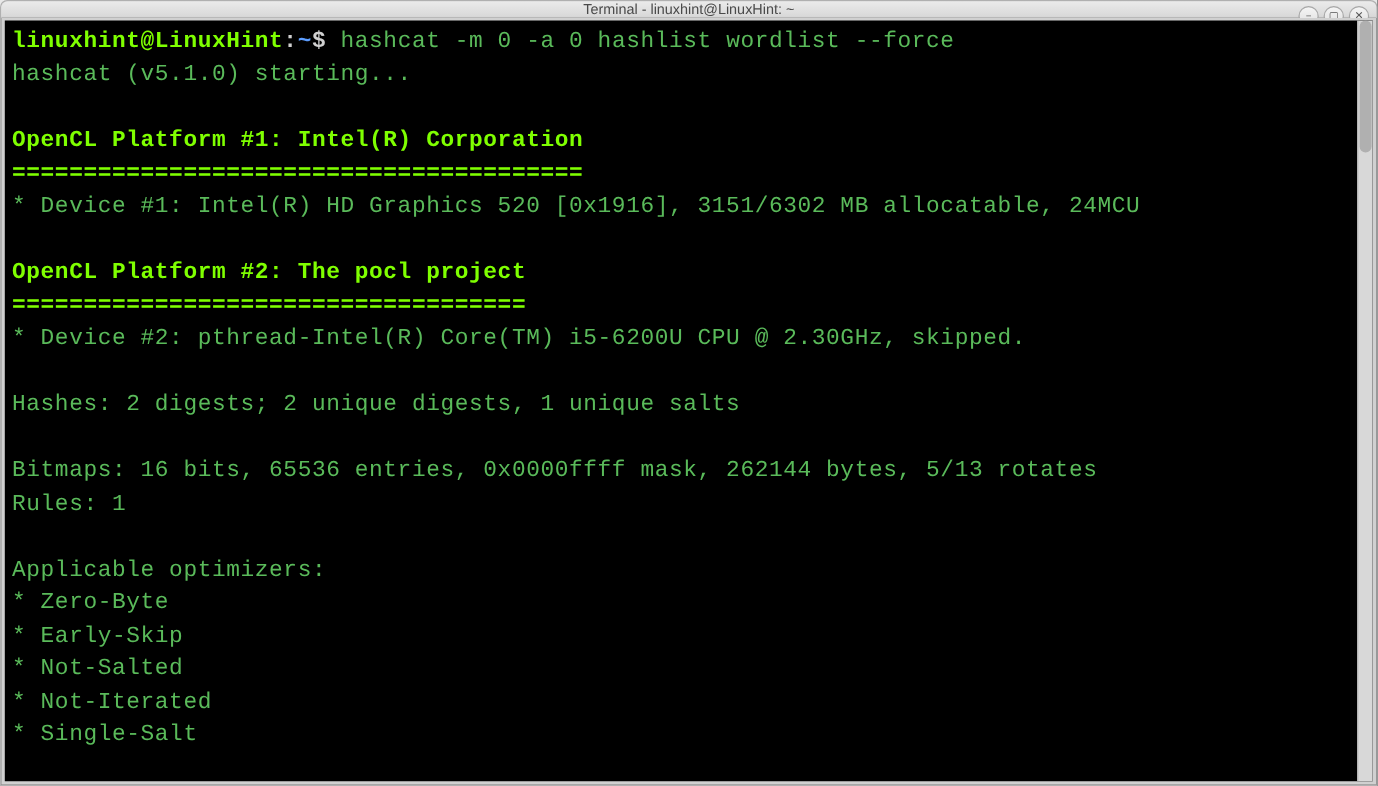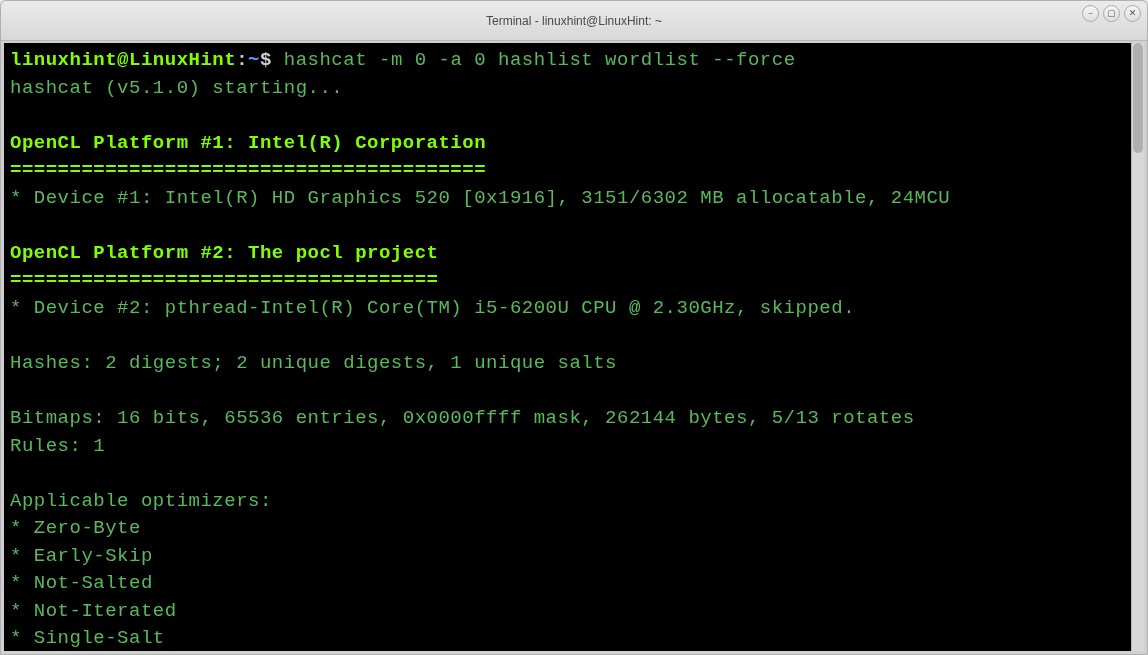--- a/index.html
+++ b/index.html
@@ -17,21 +17,21 @@
     .window {
       width: 1148px;
       height: 655px;
       background: #dcdcdc;
       border: 1px solid #b0b0b0;
       border-radius: 6px 6px 0 0;
       display: flex;
       flex-direction: column;
     }
     .titlebar {
-      height: 40px;
+      height: 14px;
       background: linear-gradient(to bottom, #ebebeb, #d8d8d8);
       border-bottom: 1px solid #b8b8b8;
       display: flex;
       align-items: center;
       justify-content: center;
       position: relative;
       border-radius: 6px 6px 0 0;
     }
     .titlebar-title {
       font-size: 12px;

